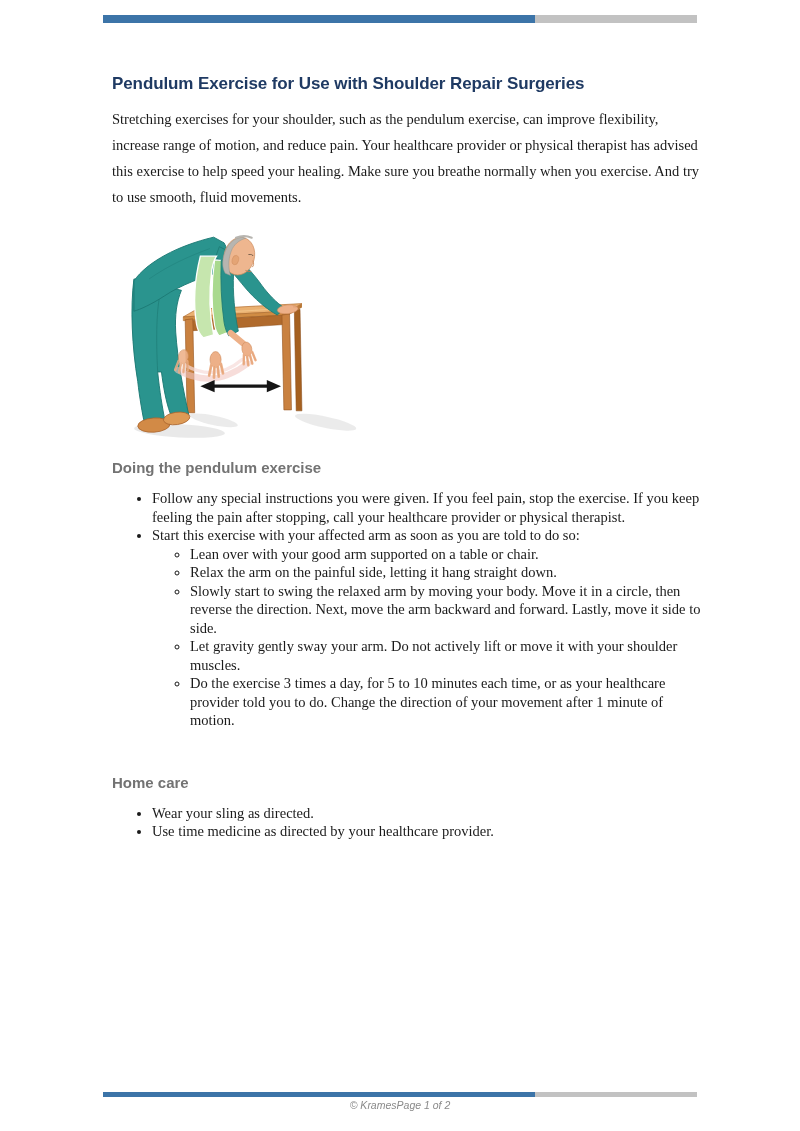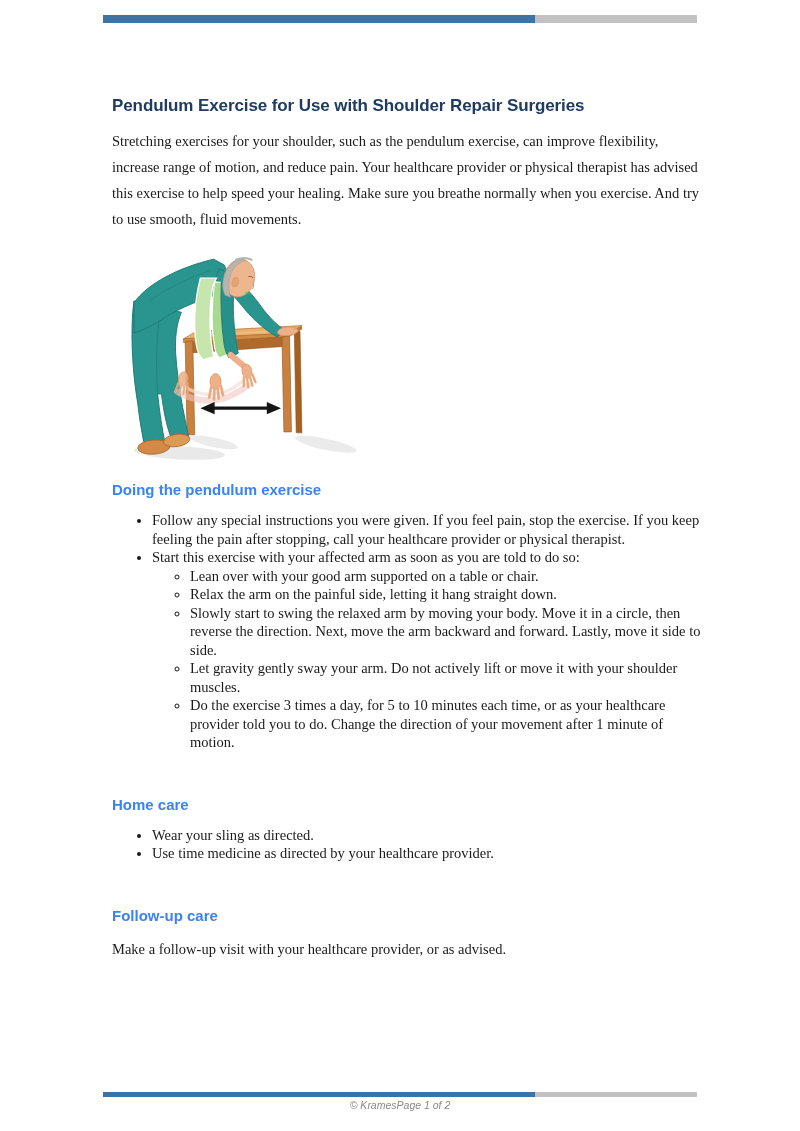--- a/index.html
+++ b/index.html
@@ -7,28 +7,28 @@
     position:relative;width:800px;height:1131px;background:#ffffff;overflow:hidden;
     font-family:"Liberation Serif",serif;color:#1a1a1a;
   }
   
   .rule-bar{position:absolute;left:103px;width:594px;display:flex;}
   .rule-bar .seg-blue{width:432px;background:#3c74a8;}
   .rule-bar .seg-gray{flex:1;background:#c2c2c2;}
   .rule-bar.top{top:15px;height:8px;}
   .rule-bar.bottom{top:1092px;height:5px;}
   
-  .content{position:absolute;left:112px;top:96px;width:590px;}
+  .content{position:absolute;left:112px;top:74px;width:590px;}
   h1{
     margin:0;font-family:"Liberation Sans",sans-serif;font-weight:bold;
     font-size:17px;letter-spacing:-0.1px;color:#1f3a63;white-space:nowrap;
   }
   h2{
     margin:0;font-family:"Liberation Sans",sans-serif;font-weight:bold;
-    font-size:15px;color:#3b82f6;
+    font-size:15px;color:#737373;
   }
   p{margin:0;font-size:14.5px;line-height:26px;}
   .intro{margin-top:12px;}
   .figure-wrap{margin:12px 0 0 18px;line-height:0;}
   .sec-doing{margin-top:14px;}
   .sec-home{margin-top:44px;}
   .sec-follow{margin-top:44px;}
   .sec-call{margin-top:36px;}
   .sec-p{margin-top:12px;}
   ul{margin:13px 0 0 0;padding:0 0 0 40px;font-size:14.5px;line-height:18.5px;list-style-type:disc;}
@@ -155,24 +155,20 @@
     </section>
 
     <section class="sec-home">
       <h2>Home care</h2>
       <ul>
         <li><span>Wear your sling as directed.</span></li>
         <li><span>Use time medicine as directed by your healthcare provider.</span></li>
       </ul>
     </section>
 
-    <section class="sec-follow">
-      <h2>Follow-up care</h2>
-      <p class="sec-p">Make a follow-up visit with your healthcare provider, or as advised.</p>
-    </section>
 
     <section class="sec-call">
     </section>
 
   </div>
 
   <div class="rule-bar bottom">
     <div class="seg-blue"></div>
     <div class="seg-gray"></div>
   </div>

